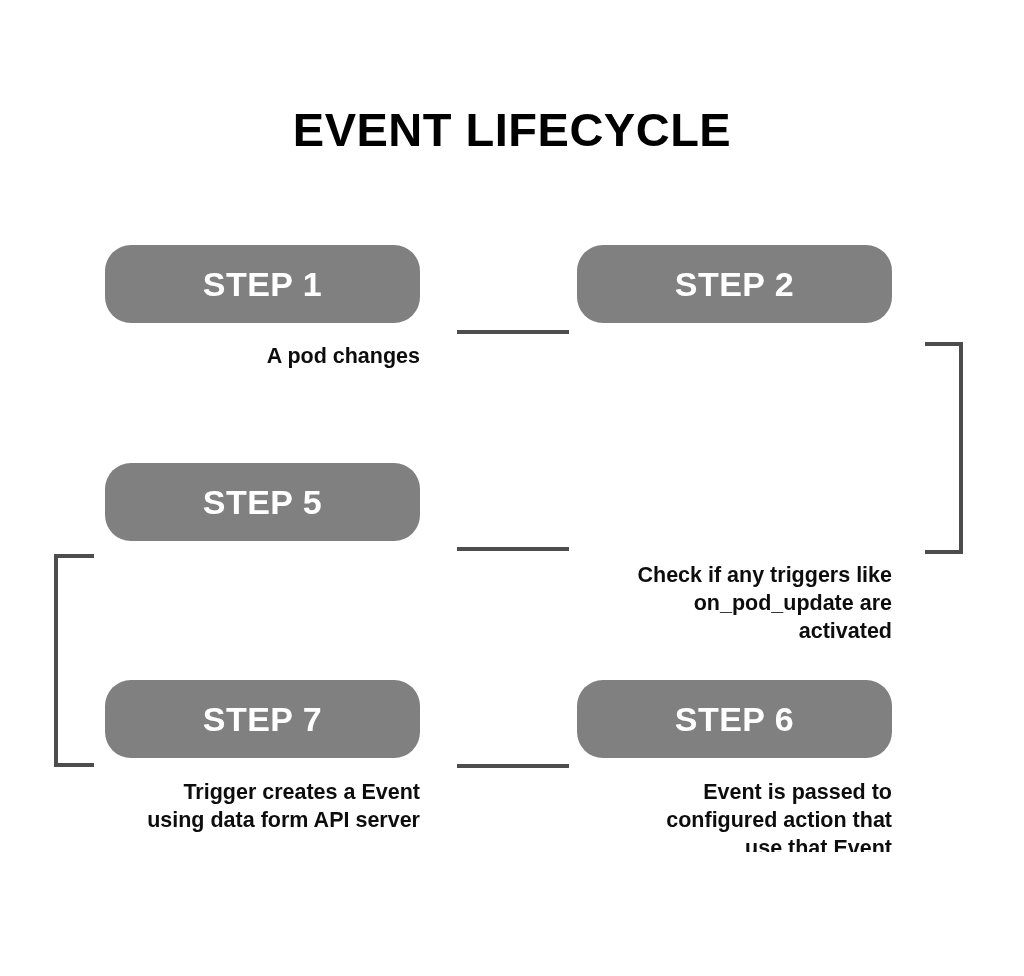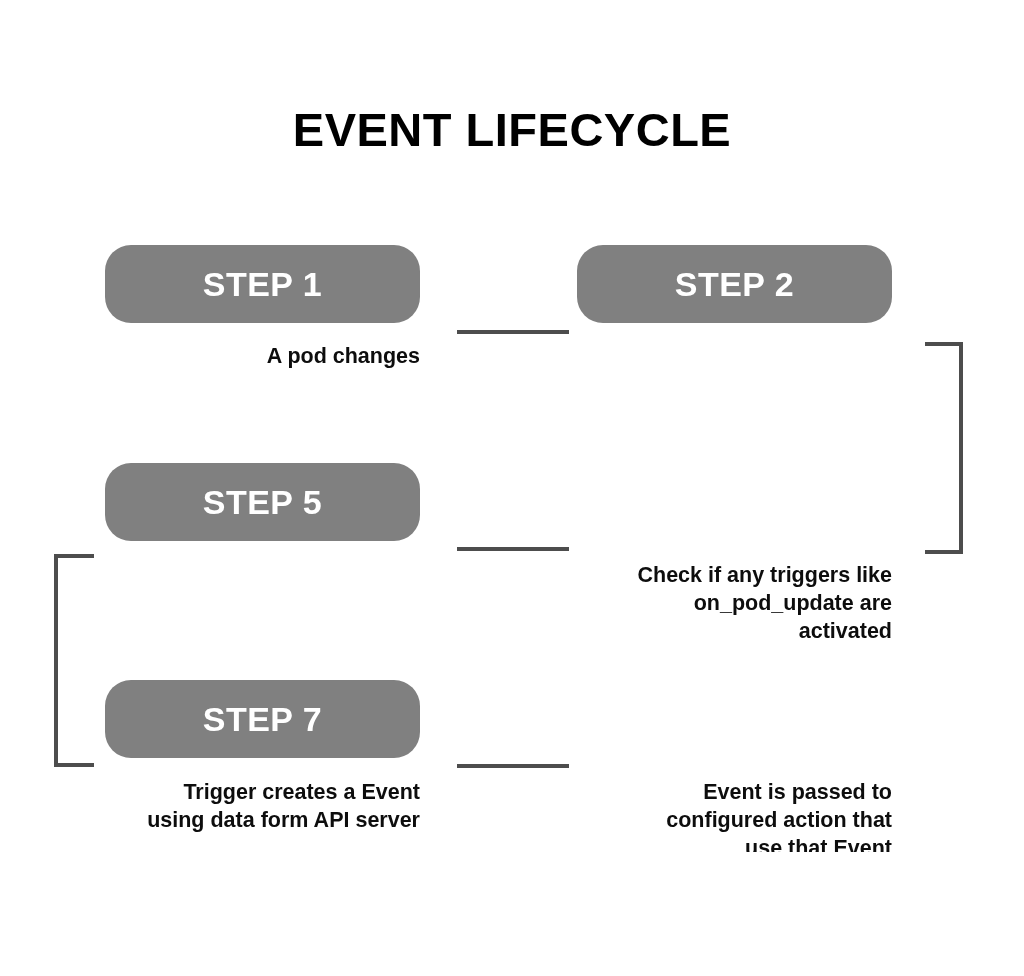--- a/index.html
+++ b/index.html
@@ -147,20 +147,23 @@
   <div class="step-caption col-right cap2">Check if any triggers like
 on_pod_update are
 activated</div>
 
   <div class="step-box col-left row3">
     <span class="step-box-label">STEP 7</span>
   </div>
   <div class="step-caption col-left cap3">Trigger creates a Event
 using data form API server</div>
 
+  <div class="step-box col-right row3">
+    <span class="step-box-label">STEP 6</span>
+  </div>
   <div class="step-caption col-right cap3">Event is passed to
 configured action that
 use that Event</div>
 
   <div class="connector-h conn-row1"></div>
   <div class="connector-h conn-row2"></div>
   <div class="connector-h conn-row3"></div>
 
   <div class="bracket-right"></div>
 

